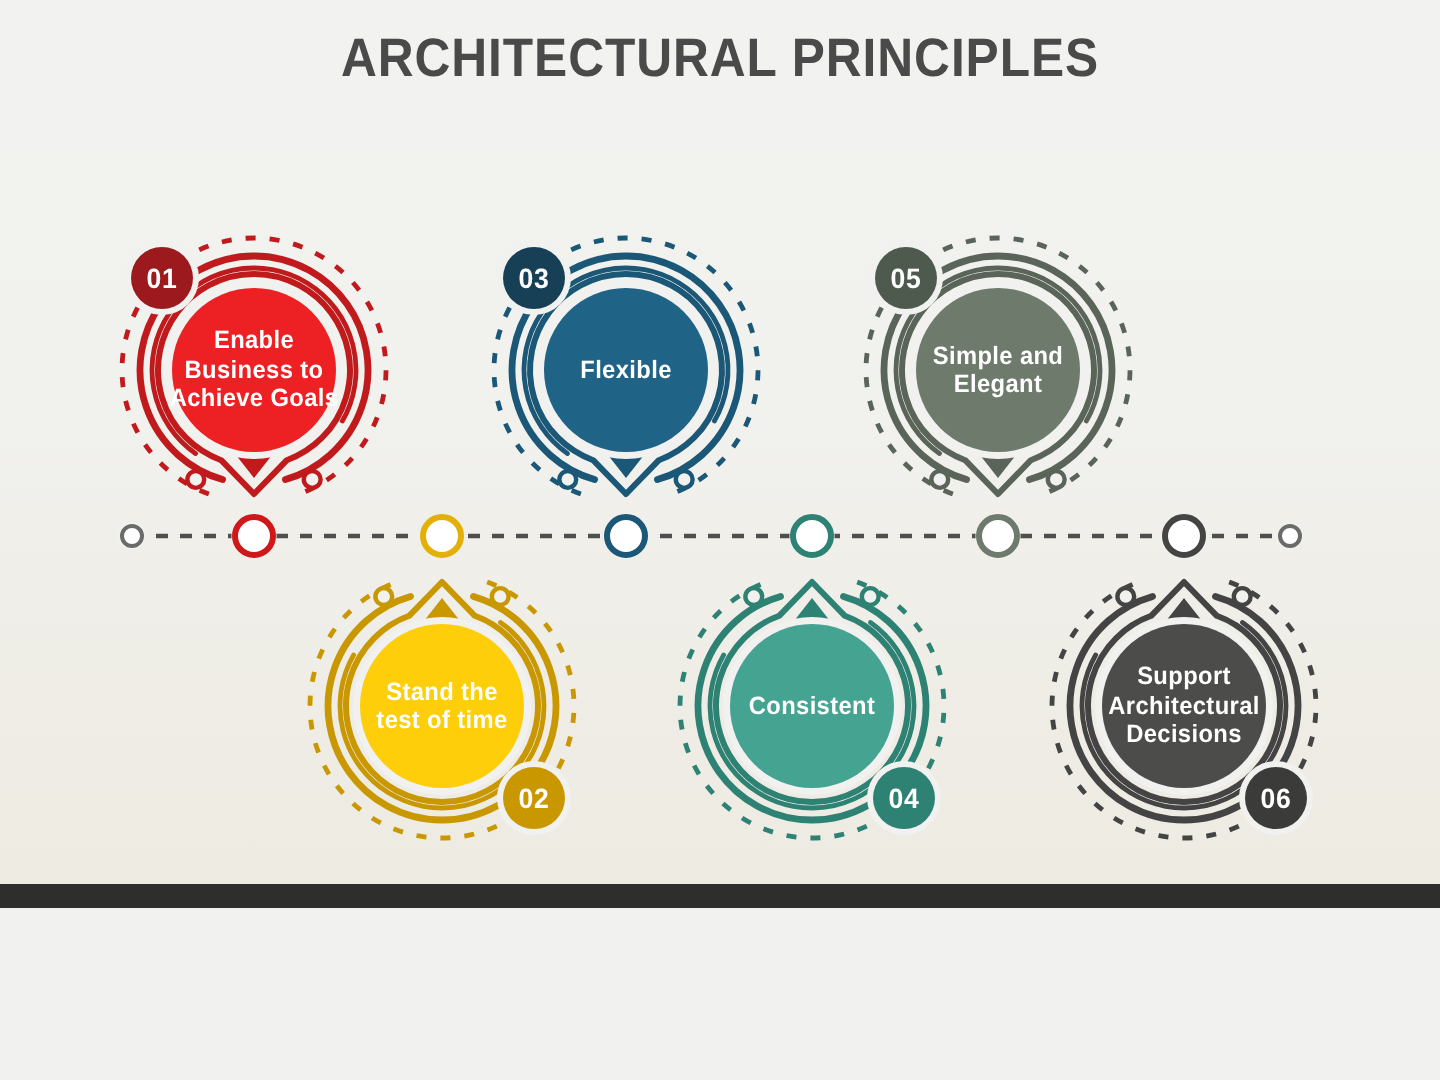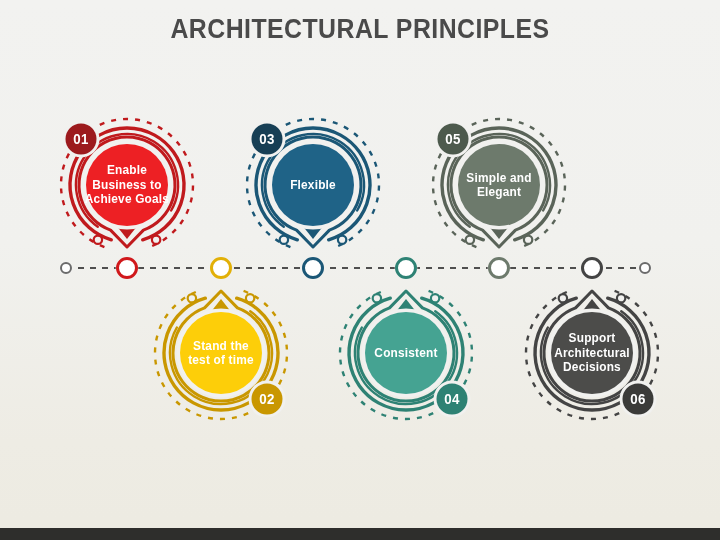--- a/index.html
+++ b/index.html
@@ -9,21 +9,21 @@
   body {
     width: 720px;
     height: 540px;
     overflow: hidden;
     font-family: "Liberation Sans", sans-serif;
     background: #f1f1ef;
   }
   #slide {
     position: relative;
     width: 720px;
-    height: 540px;
+    height: 454px;
     background: linear-gradient(180deg, #f2f2f0 0%, #f1f1ee 45%, #eeece4 82%, #edebe2 96%, #edebe2 100%);
     overflow: hidden;
   }
   #bottom-bar {
     position: absolute;
     left: 0;
     bottom: 0;
     width: 720px;
     height: 12px;
     background: #2e2e2c;

